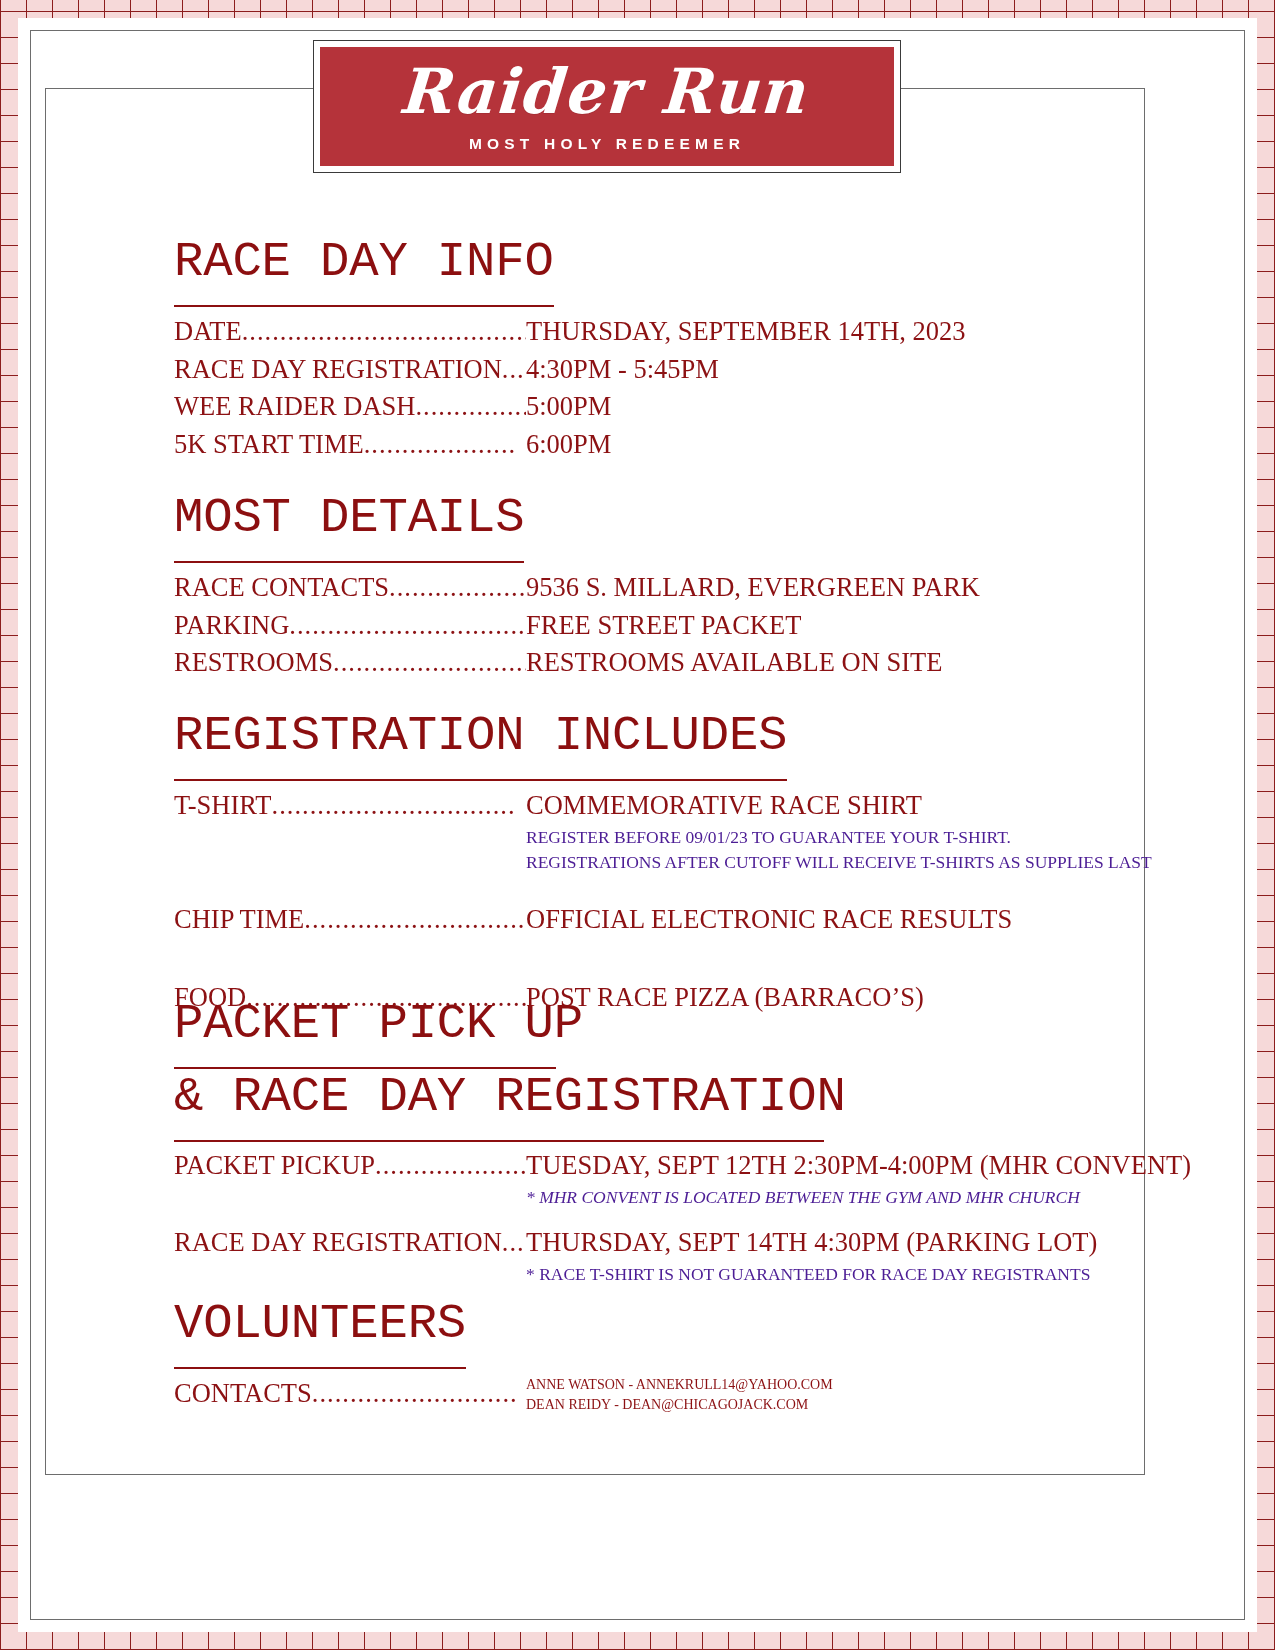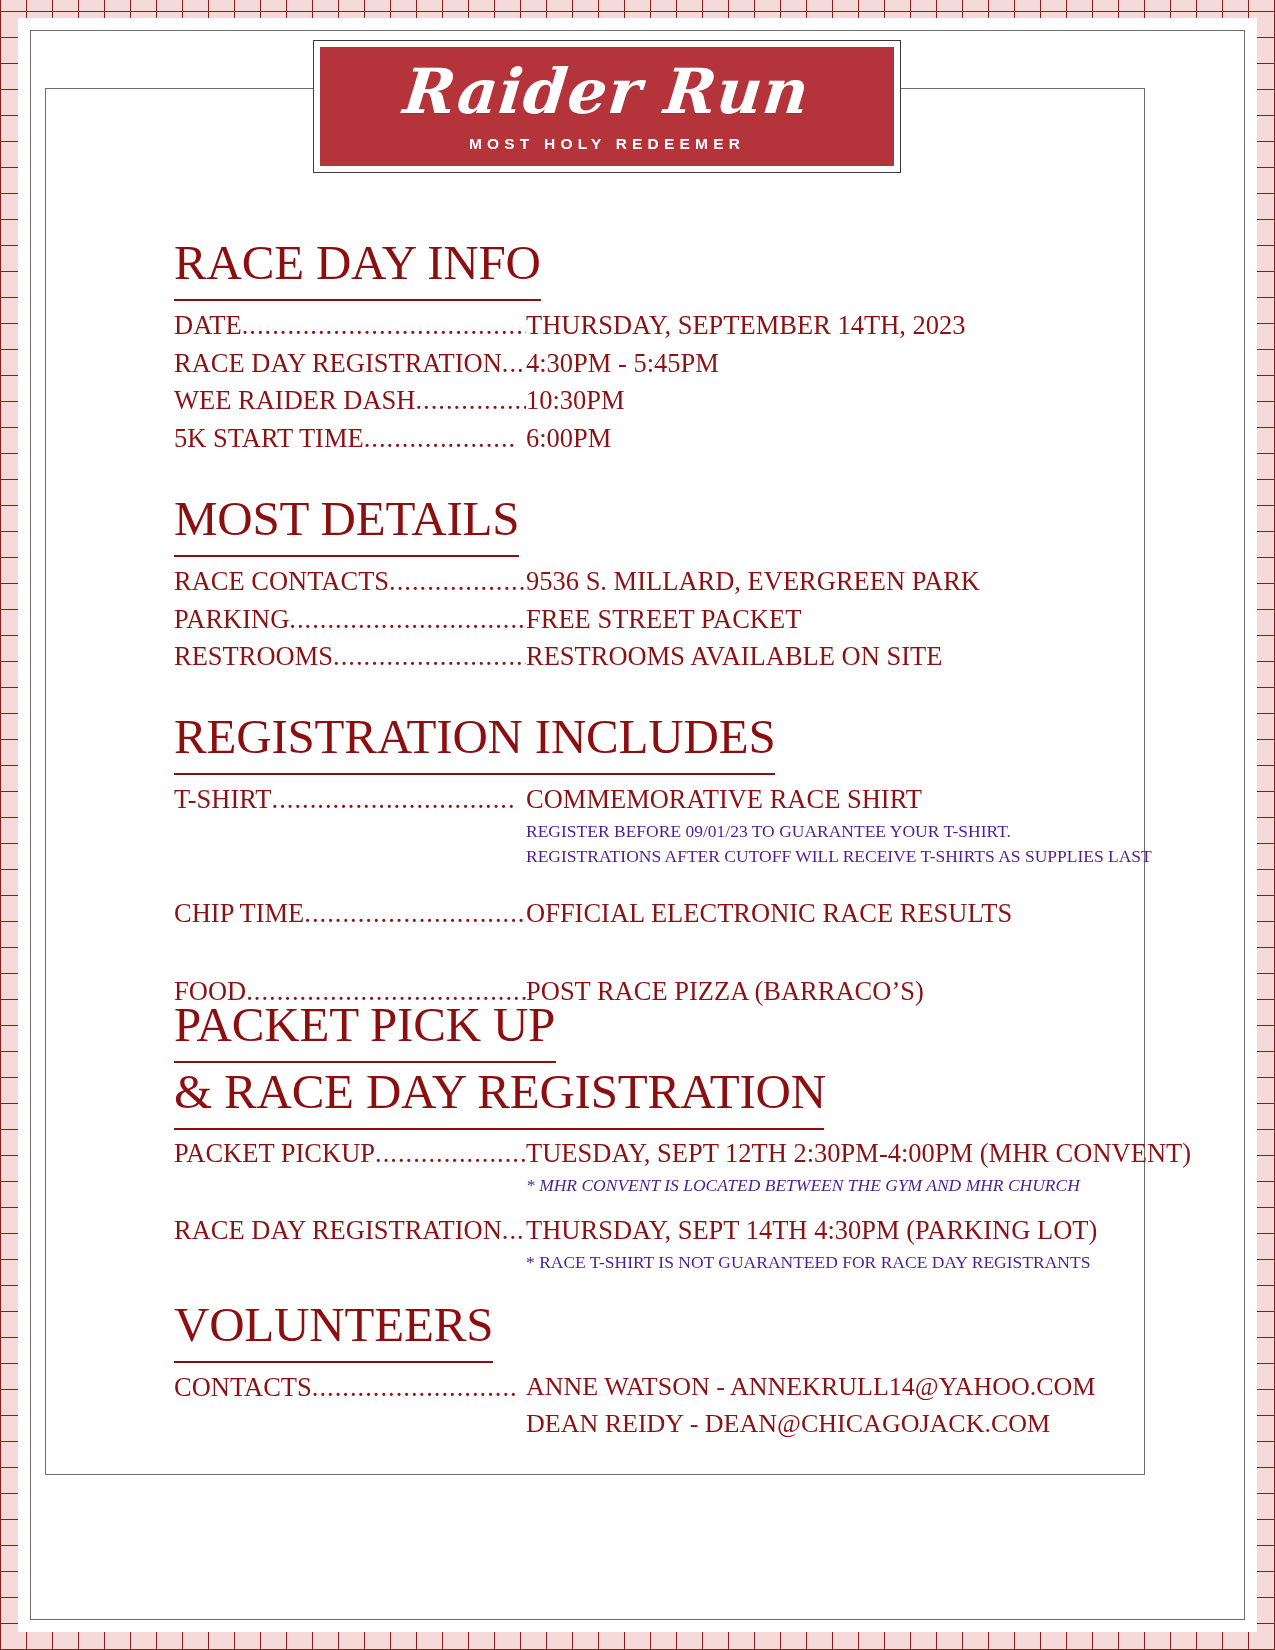--- a/index.html
+++ b/index.html
@@ -101,28 +101,28 @@
     left: 0; top: 0;
     width: 1275px;
     height: 1650px;
     z-index: 4;
   }
 
   .section { position: absolute; }
 
   h2.section-title {
     color: #8c0f10;
-    font-family: Liberation Serif, serif;
+    font-family: Liberation Mono, monospace;
     font-weight: normal;
     font-size: 49px;
     line-height: 1.02;
     letter-spacing: -0.2px;
     display: inline-block;
     border-bottom: 2.5px solid #8c0f10;
-    padding-bottom: 11px;
+    padding-bottom: 17px;
     white-space: nowrap;
   }
 
   .rows { margin-top: 6px; }
 
   .row {
     display: flex;
     align-items: flex-start;
     color: #8c1113;
     font-size: 26.5px;
@@ -180,21 +180,21 @@
           <span class="value">THURSDAY, SEPTEMBER 14TH, 2023</span>
         </div>
 
         <div class="row">
           <span class="label"><span>RACE DAY REGISTRATION</span><span class="dots">...</span></span>
           <span class="value">4:30PM - 5:45PM</span>
         </div>
 
         <div class="row">
           <span class="label"><span>WEE RAIDER DASH</span><span class="dots">...............</span></span>
-          <span class="value">10:30PM</span>
+          <span class="value">5:00PM</span>
         </div>
 
         <div class="row">
           <span class="label"><span>5K START TIME</span><span class="dots">....................</span></span>
           <span class="value">6:00PM</span>
         </div>
 
       </div>
     </div>
 
@@ -284,21 +284,21 @@
     </div>
 
     <div class="section" style="left:174px; top:1300px; width:1000px;">
       <h2 class="section-title">VOLUNTEERS</h2>
 
       <div class="rows">
 
 
         <div class="row">
           <span class="label"><span>CONTACTS</span><span class="dots">...........................</span></span>
-          <span class="value" style="font-size:26px; line-height:1.42;">
+          <span class="value" style="font-size:14px; line-height:1.42;">
             <span class="value-block">ANNE WATSON - ANNEKRULL14@YAHOO.COM</span>
             <span class="value-block">DEAN REIDY - DEAN@CHICAGOJACK.COM</span>
           </span>
         </div>
 
       </div>
     </div>
 
   </div>
 </div>

